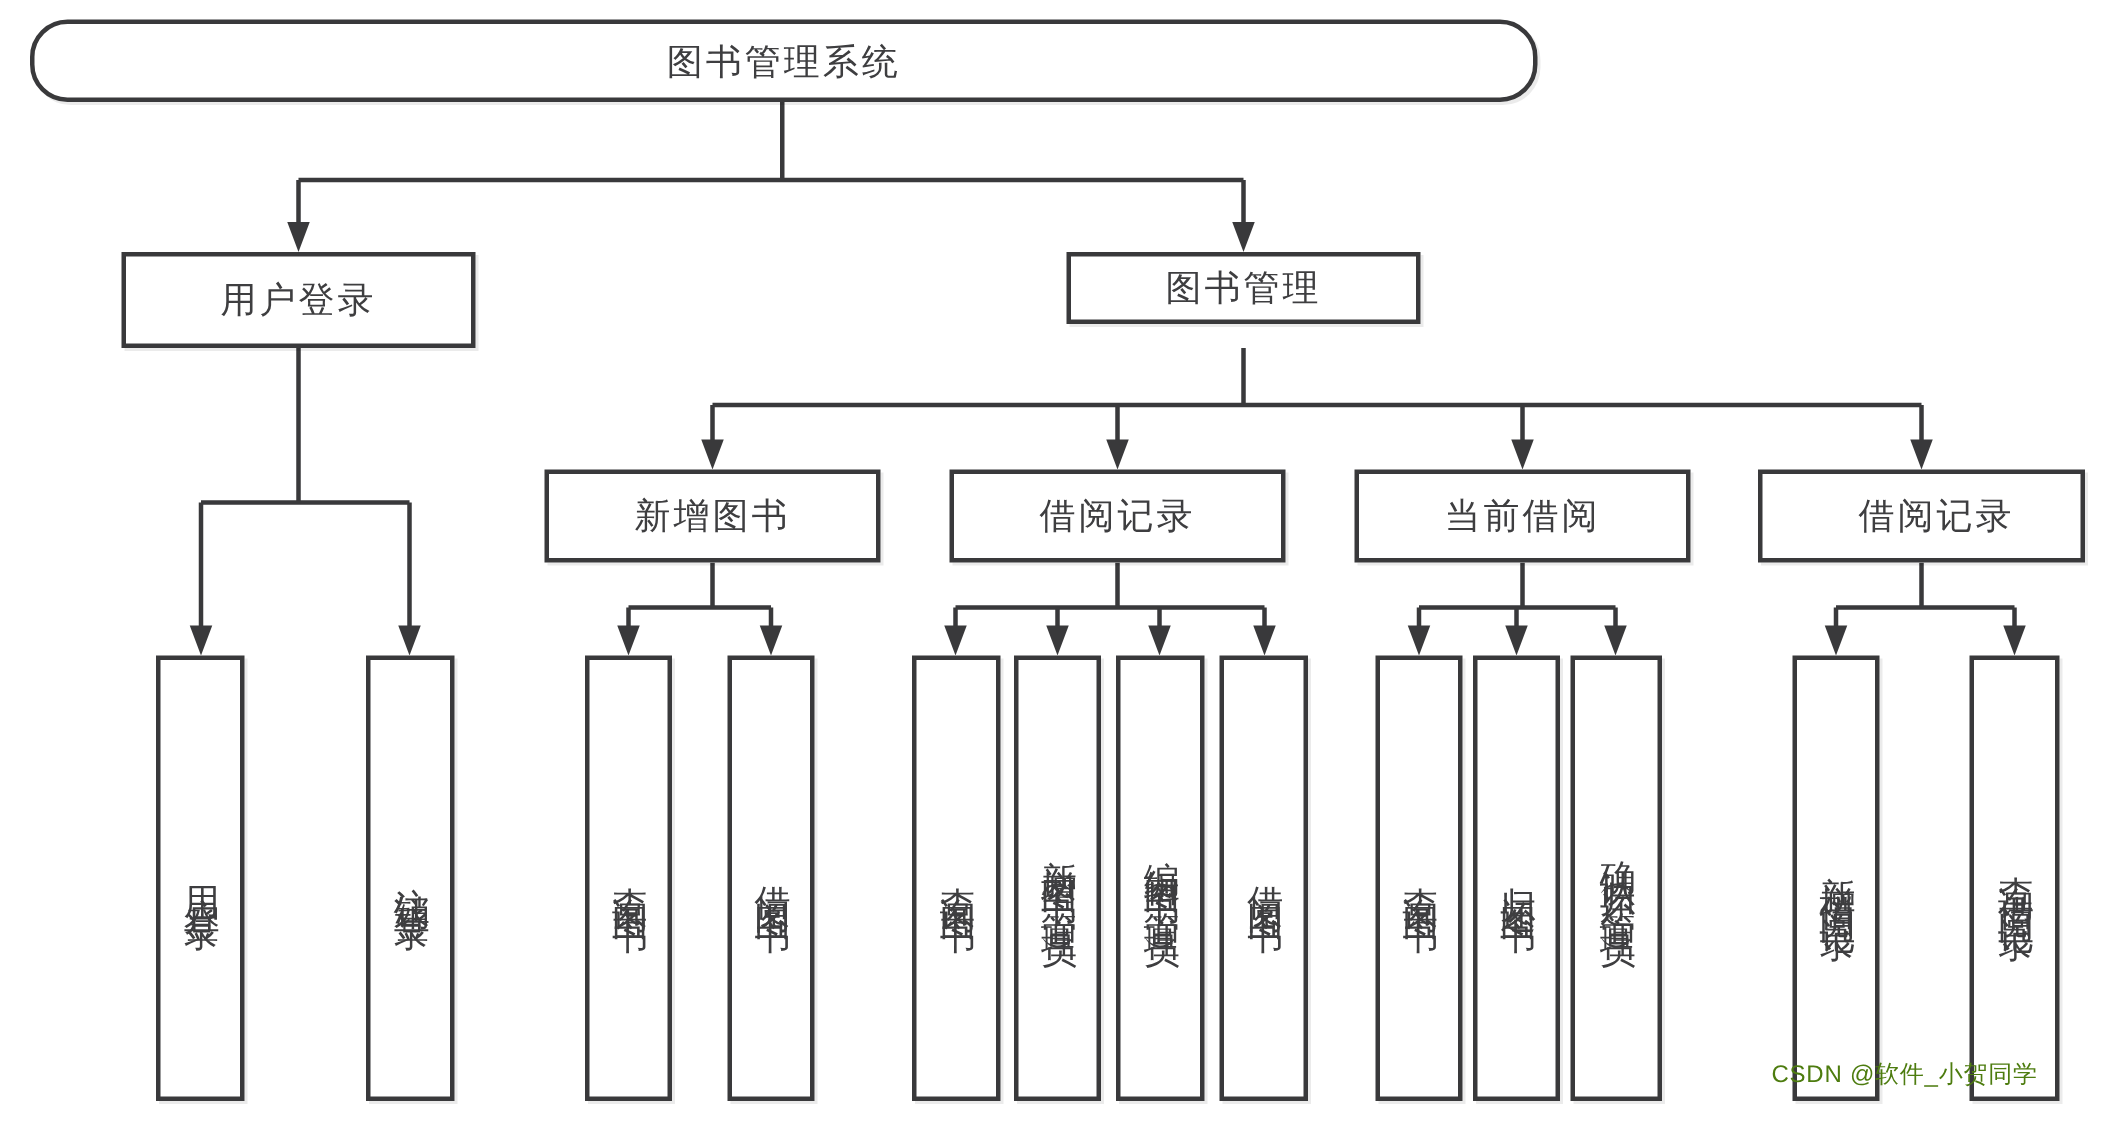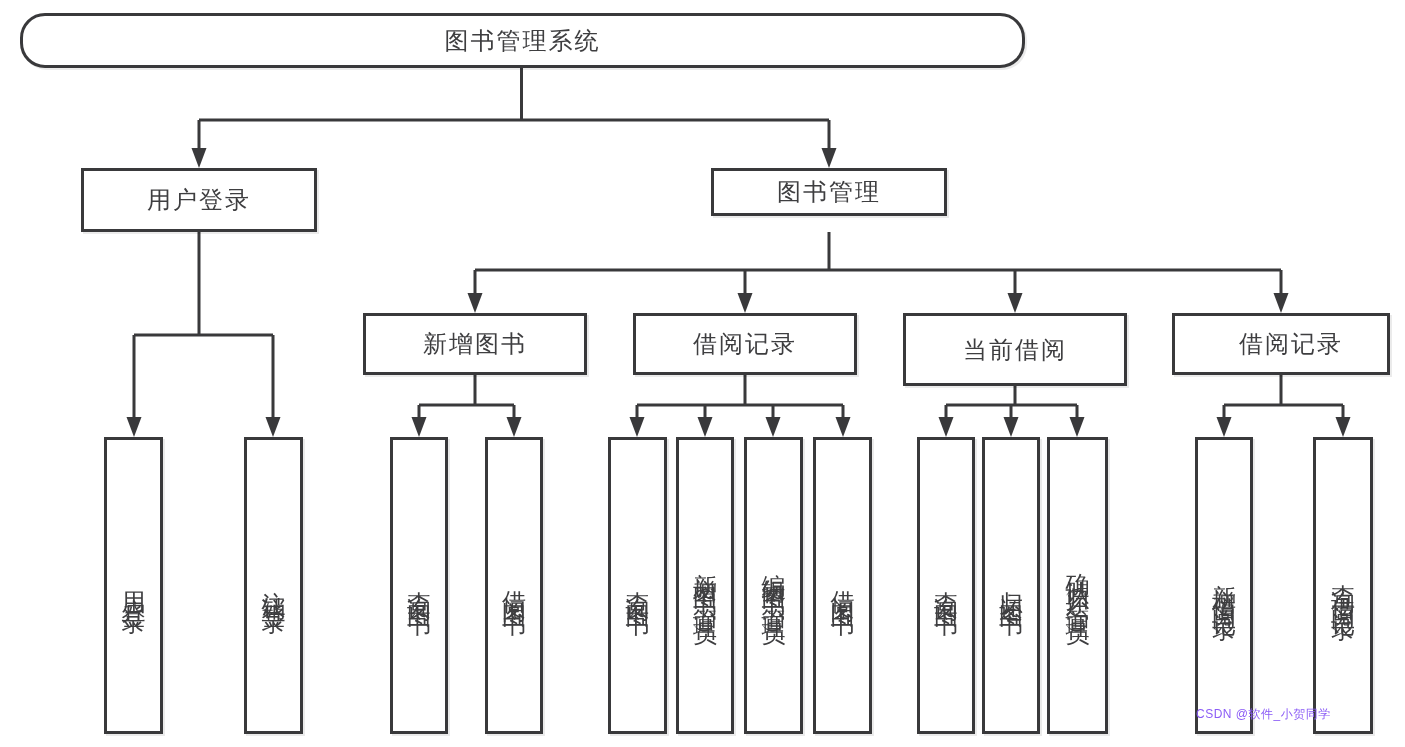--- a/index.html
+++ b/index.html
@@ -40,26 +40,25 @@
     text-orientation: mixed;
     font-size: 24px;
     letter-spacing: 7px;
     line-height: 1;
     white-space: nowrap;
   }
   .watermark {
     position: absolute;
     left: 1181px;
     top: 706px;
-    font-size: 12px;
+    font-size: 16px;
     letter-spacing: 0.5px;
-    color: #8b5cf6;
+    color: #4d7c0f;
     z-index: 3;
     white-space: nowrap;
-    margin-left: 15px;
   }
 </style>
 </head>
 <body>
 
 <div id="canvas">
 
   <svg id="connectors" viewBox="0 0 1405 747" xmlns="http://www.w3.org/2000/svg">
     <g stroke="#39393b" stroke-width="3" fill="none">
       <path d="M521.5 68 V120 M199 120 H829 M199 120 V152 M829 120 V152"></path>
@@ -103,21 +102,21 @@
   <div class="node hnode" style="left:711px; top:168px; width:236px; height:48px;">
     <span class="label">图书管理</span>
   </div>
 
   <div class="node hnode" style="left:363px; top:313px; width:224px; height:62px;">
     <span class="label">新增图书</span>
   </div>
   <div class="node hnode" style="left:633px; top:313px; width:224px; height:62px;">
     <span class="label">借阅记录</span>
   </div>
-  <div class="node hnode" style="left:903px; top:313px; width:224px; height:73px;">
+  <div class="node hnode" style="left:903px; top:313px; width:224px; height:62px;">
     <span class="label">当前借阅</span>
   </div>
   <div class="node hnode" style="left:1172px; top:313px; width:218px; height:62px;padding-left:20px;">
     <span class="label">借阅记录</span>
   </div>
 
   <div class="node vnode" style="left:104px; width:59px;">
     <span class="label">用户登录</span>
   </div>
   <div class="node vnode" style="left:244px; width:59px;">

